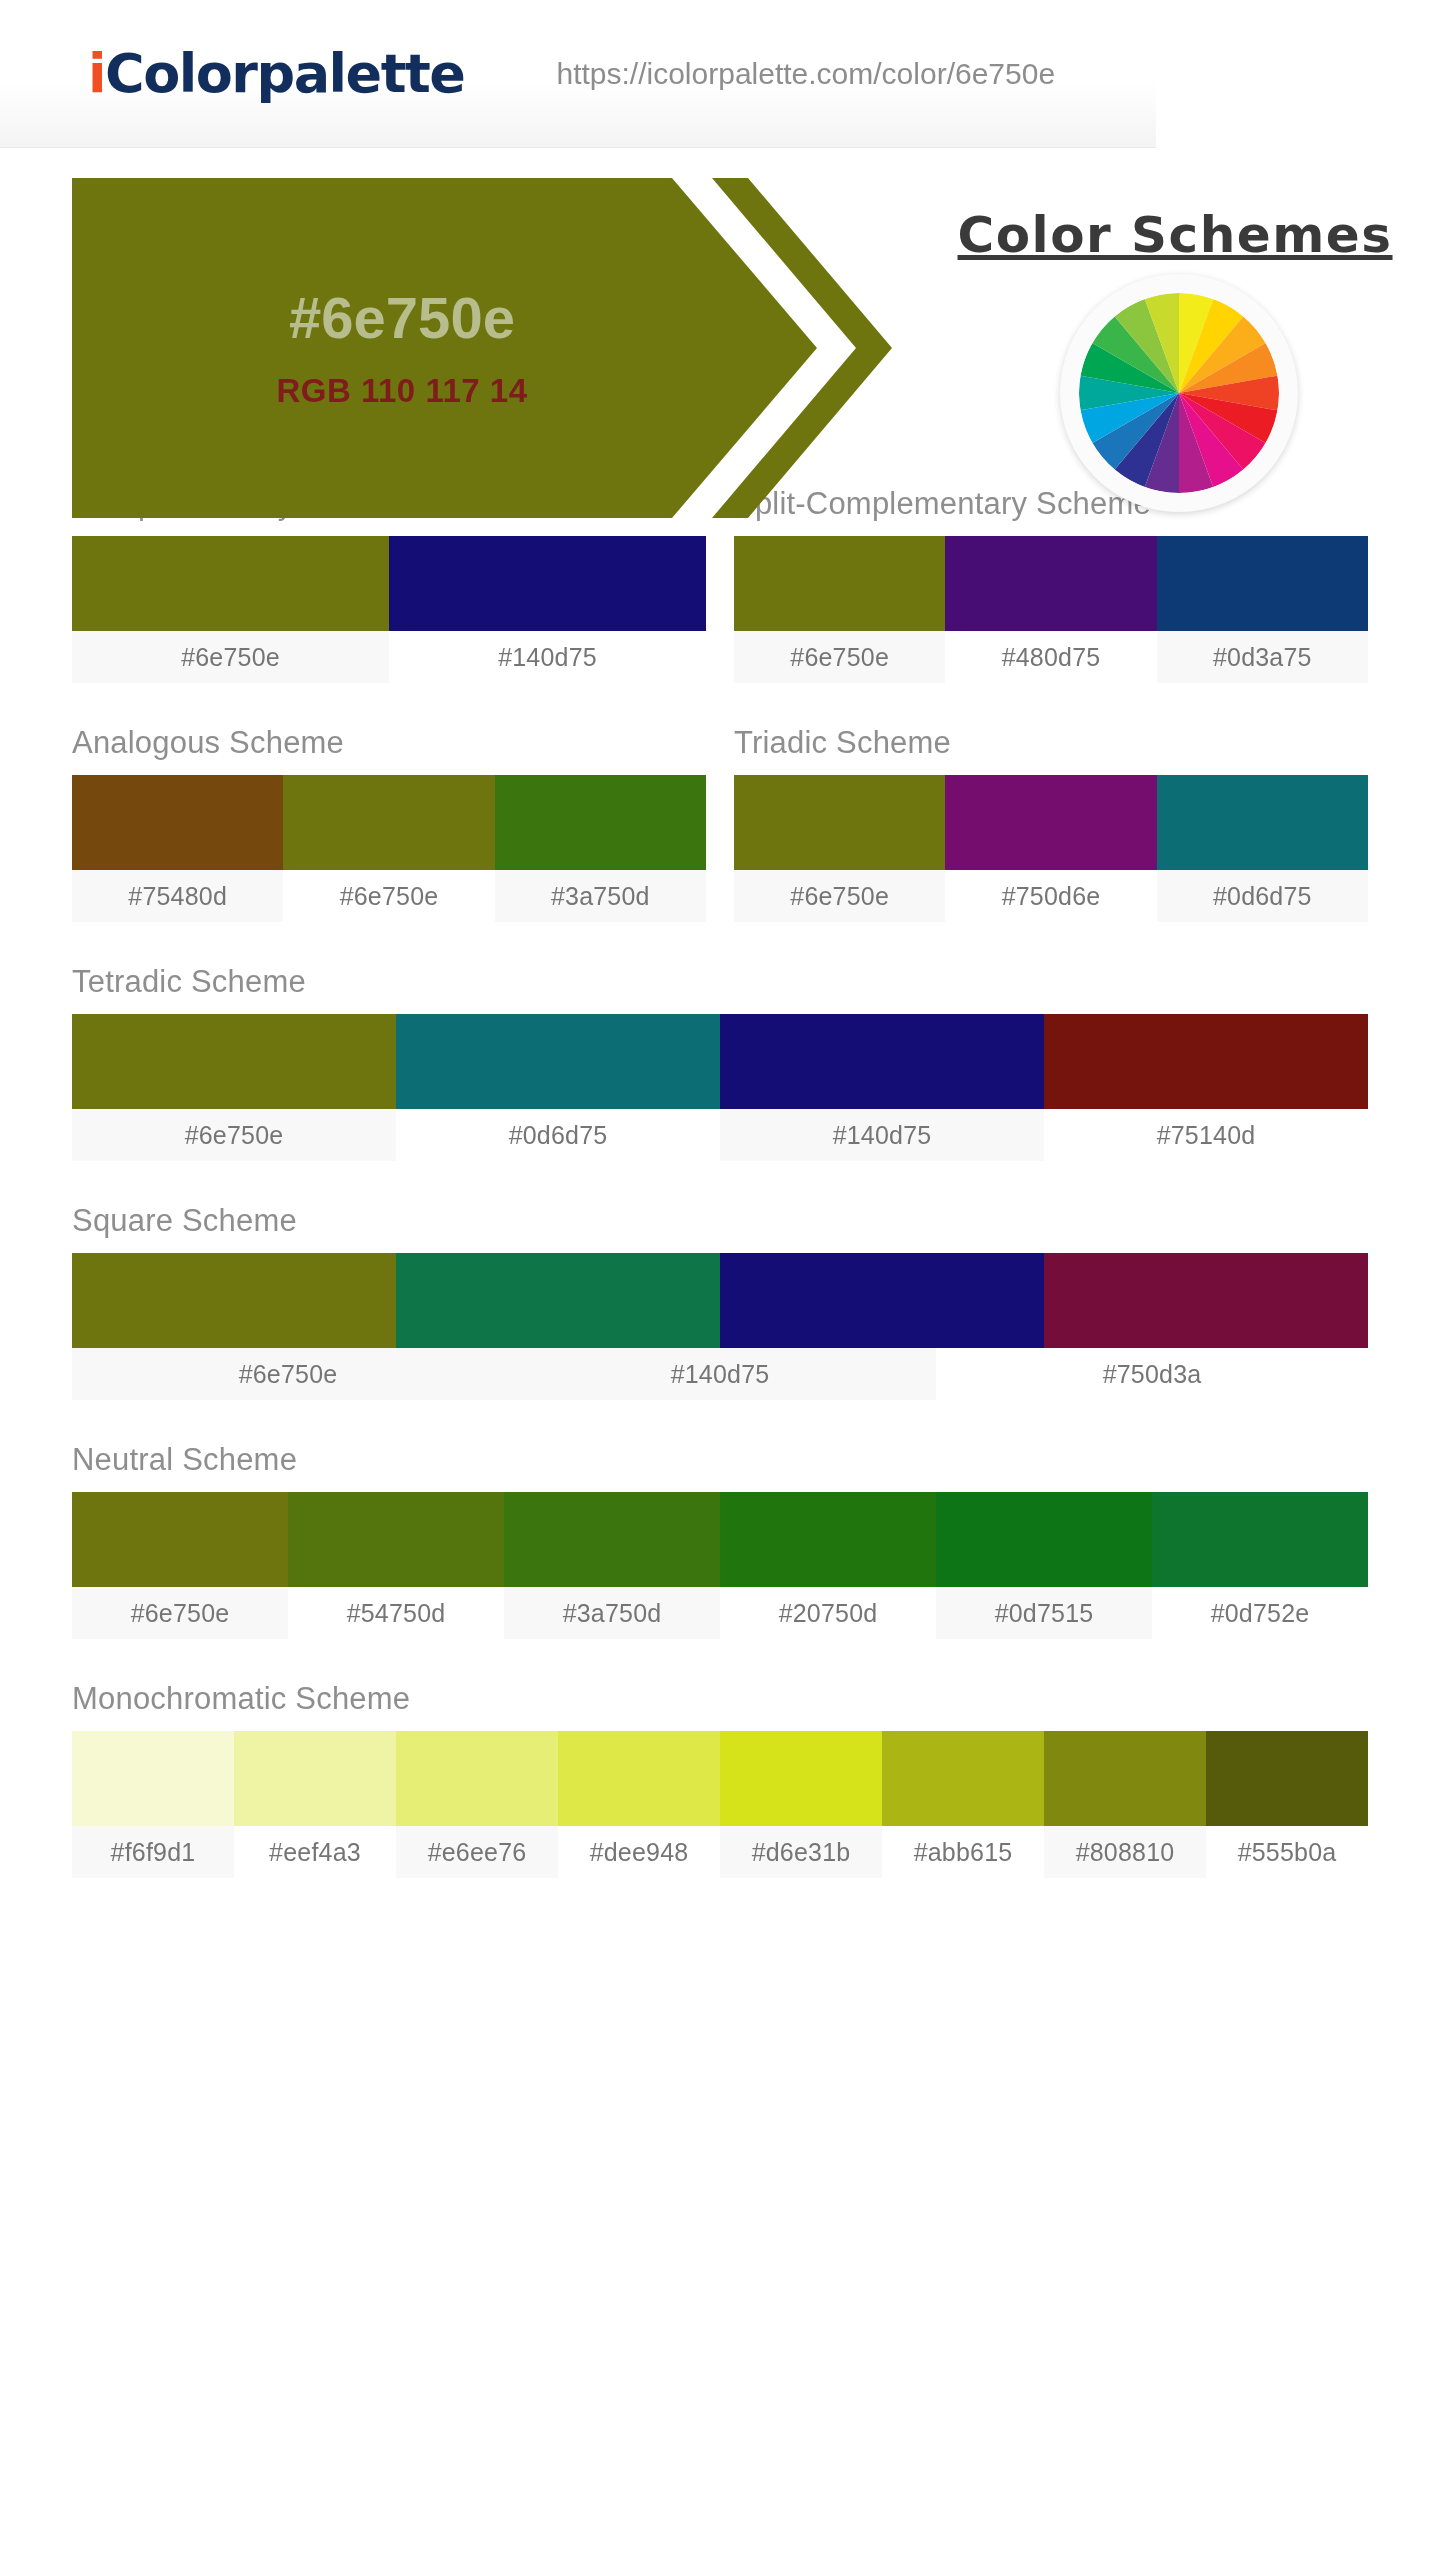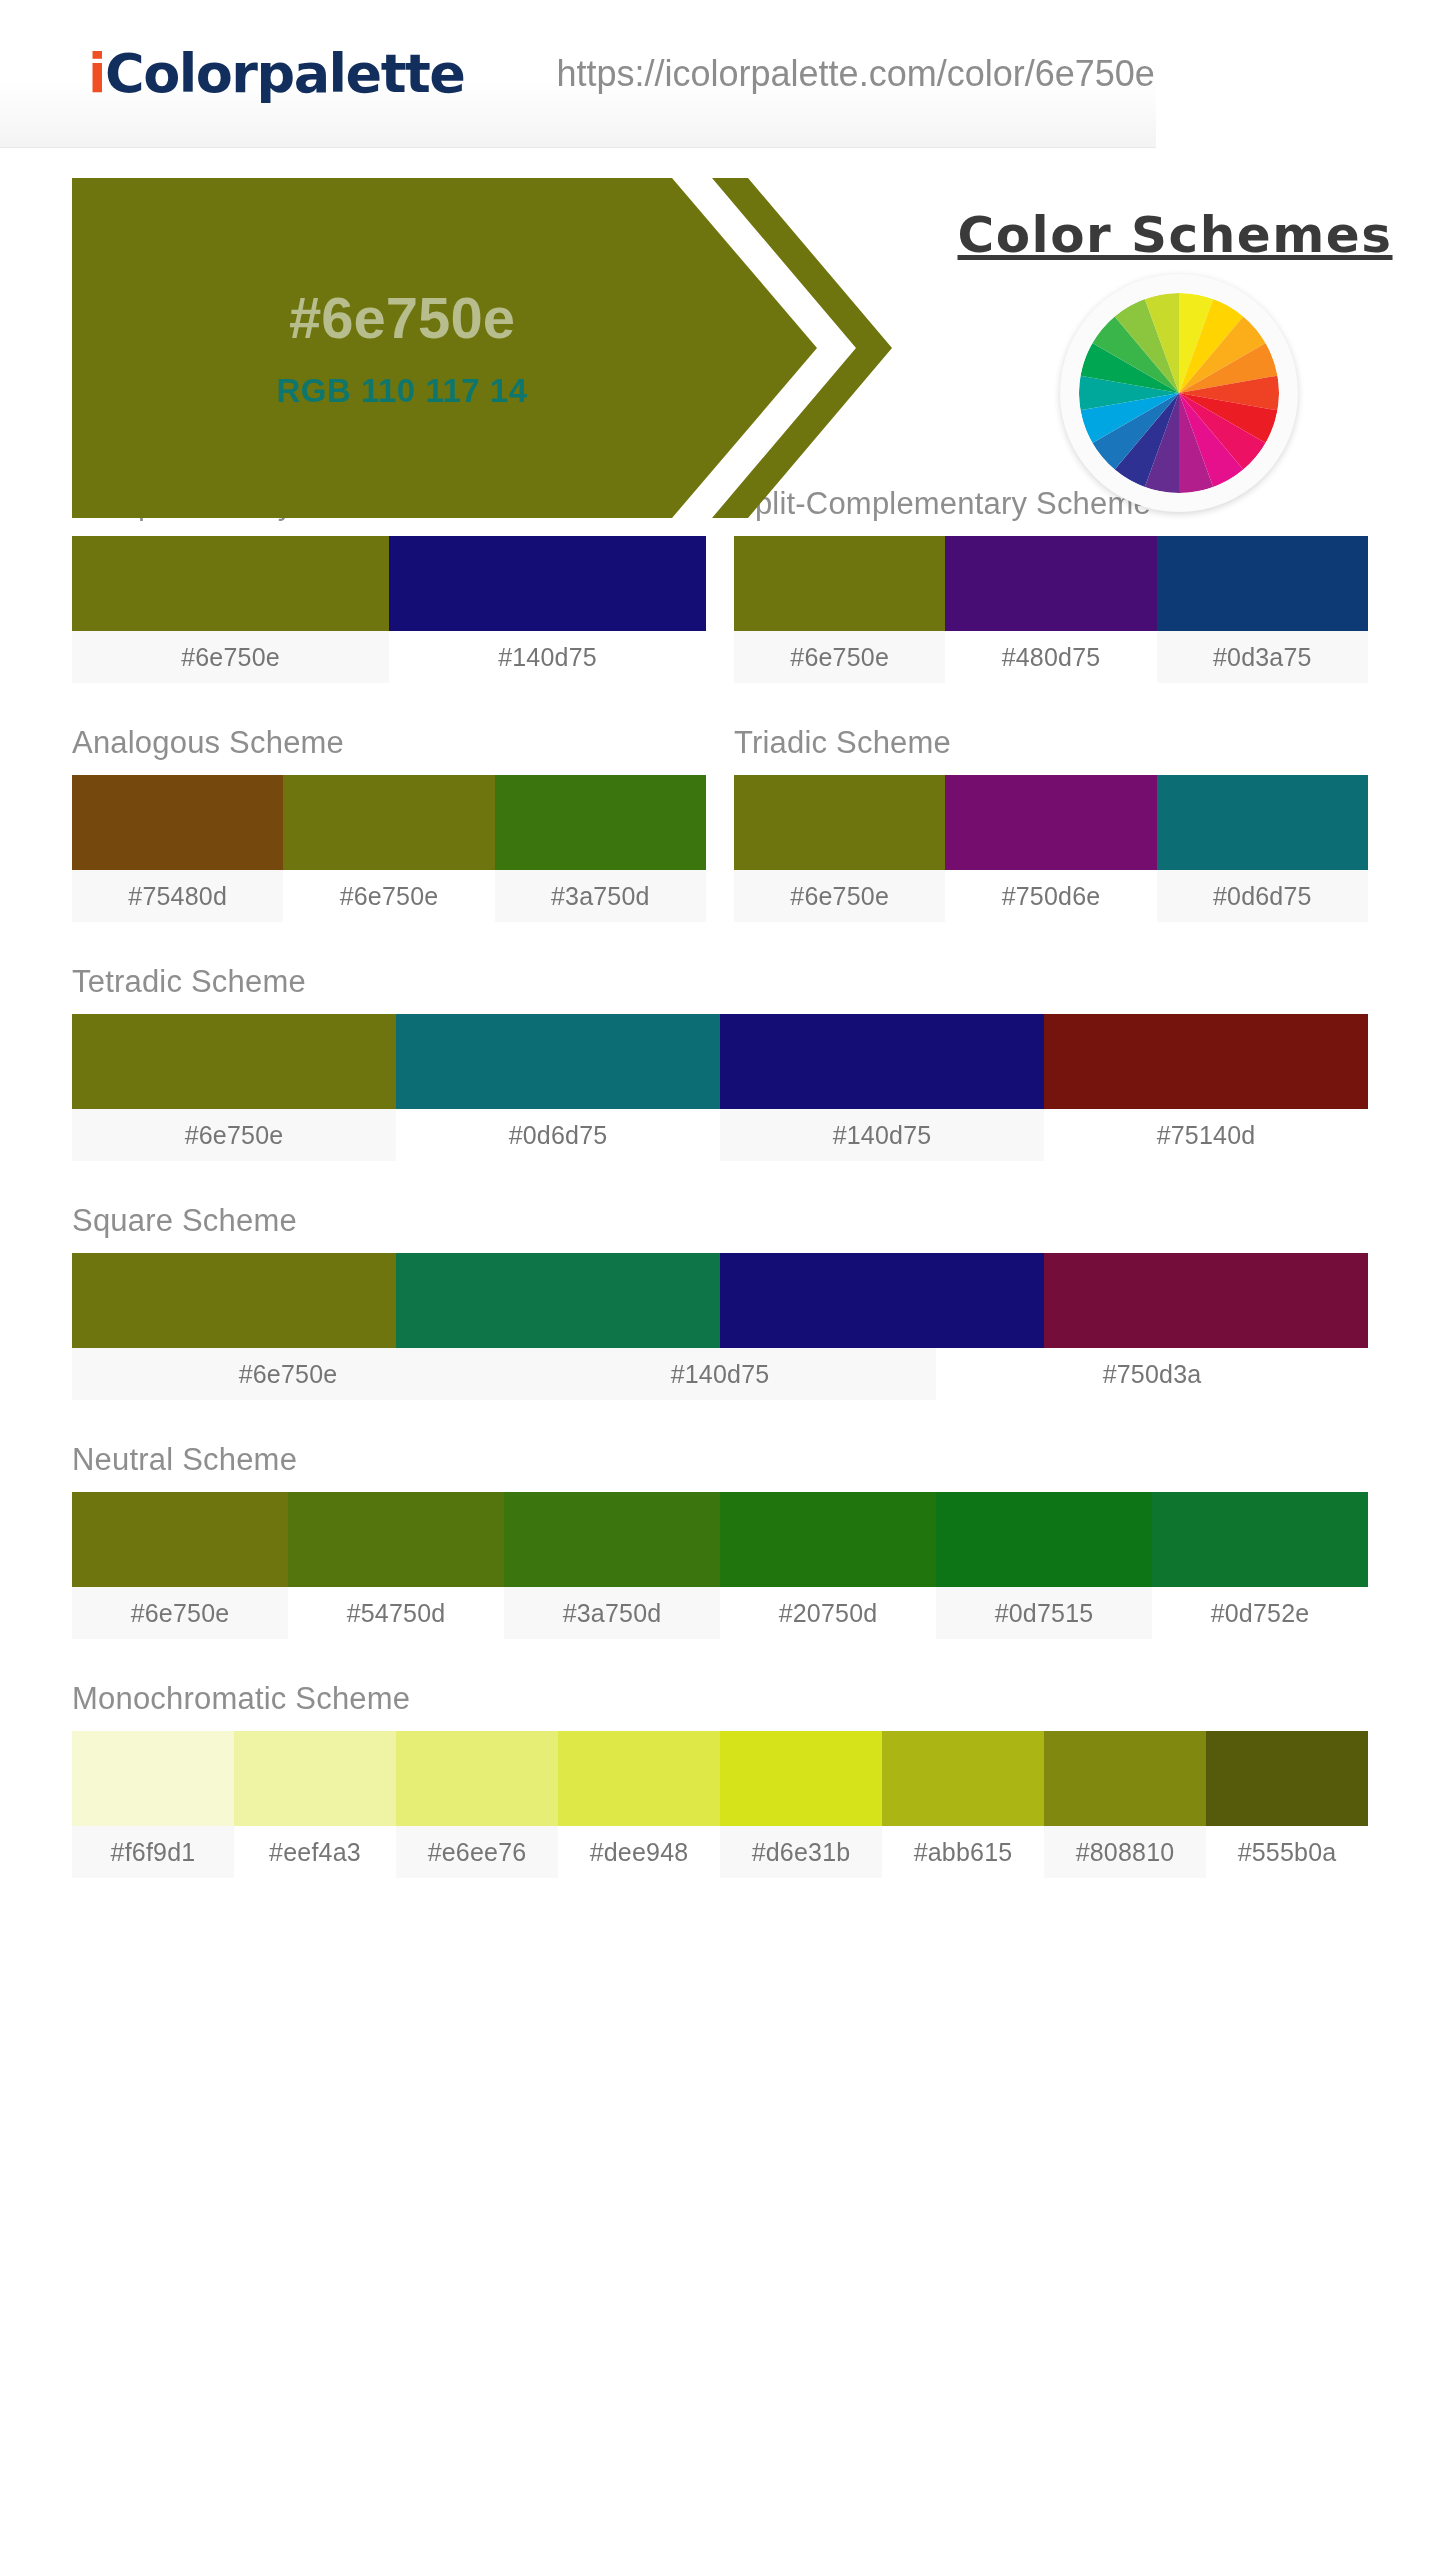--- a/index.html
+++ b/index.html
@@ -35,21 +35,21 @@
     letter-spacing: -1.5px;
     line-height: 1;
     white-space: nowrap;
     font-family: "DejaVu Sans", sans-serif;
   }
   .logo .logo-i { color: #f04e23; }
   .logo .logo-rest { color: #112e5c; }
 
   .site-url {
     margin-left: 92px;
-    font-size: 36px;
+    font-size: 30px;
     color: #8d8d8d;
     font-family: "Liberation Sans", sans-serif;
     letter-spacing: 0px;
     white-space: nowrap;
   }
 
   
   .hero {
     position: relative;
     width: 1440px;
@@ -222,21 +222,21 @@
 
 <div class="hero">
 
   <div class="hero-banner">
     <svg class="hero-shape" viewBox="0 0 820 340" preserveAspectRatio="none">
       <polygon id="banner-main" points="0,0 600,0 745,170 600,340 0,340" fill="#6e750e"></polygon>
       <polygon id="banner-chevron" points="640,0 676,0 820,170 676,340 640,340 784,170" fill="#6e750e"></polygon>
     </svg>
     <div class="hero-text">
       <div class="hero-hex" style="color: rgb(183, 189, 140);">#6e750e</div>
-      <div class="hero-rgb" style="color: #0f766e; text-align: right;">RGB 110 117 14</div>
+      <div class="hero-rgb" style="color: #7f1d1d; text-align: right;">RGB 110 117 14</div>
     </div>
   </div>
 
   <div class="schemes-head">
     <div class="schemes-title">Color Schemes</div>
     <div class="wheel-wrap">
       <div class="wheel">
         <svg viewBox="0 0 200 200" width="200" height="200" id="wheel-svg">
             <path d="M 100 100 L 100 0 A 100 100 0 0 1 134.20201433256688 6.03073792140917 Z" fill="#f3ec1b"></path>
             <path d="M 100 100 L 134.20201433256688 6.03073792140917 A 100 100 0 0 1 164.27876096865396 23.395555688102192 Z" fill="#ffd400"></path>

